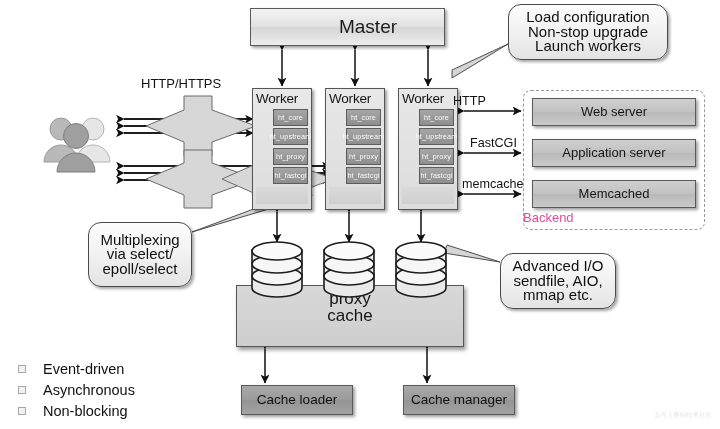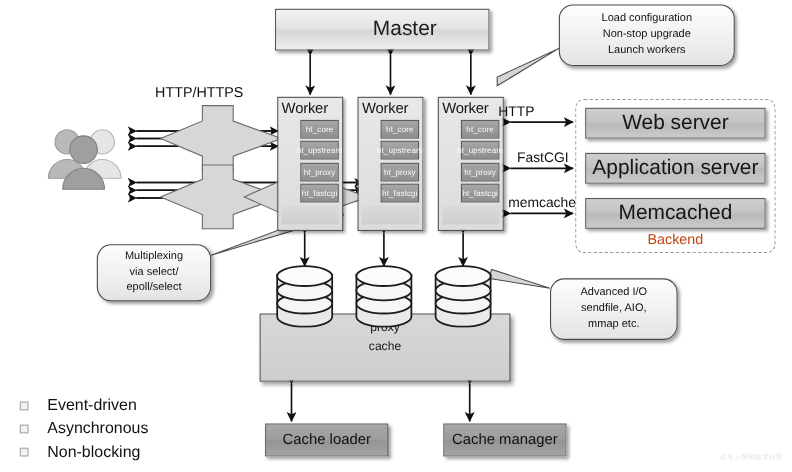--- a/index.html
+++ b/index.html
@@ -65,61 +65,61 @@
   }
   #w1 { left:252px; }
   #w2 { left:325px; }
   #w3 { left:398px; }
 
   
   #backend-panel {
     position:absolute; left:523px; top:90px; width:182px; height:140px;
     border:1px dashed #9a9a9a; border-radius:8px; background:#fff;
   }
-  .bsrv { position:absolute; left:532px; width:164px; height:28px; font-size:19px; color:#161616; }
+  .bsrv { position:absolute; left:532px; width:164px; height:28px; font-size:13px; color:#161616; }
   #bsrv1 { top:98px; }
   #bsrv2 { top:139px; }
   #bsrv3 { top:180px; }
   #backend-label {
     position:absolute; left:523px; top:210px; width:182px;
-    text-align:center; font-size:13px; color:#c2410c;
+    font-size:13px; color:#ec4899;
   }
 
   
   #proxycache {
     position:absolute; left:236px; top:285px; width:228px; height:62px;
     background:linear-gradient(180deg,#d8d8d8 0%,#cecece 100%);
     border:1px solid #565656; box-shadow:2px 3px 4px rgba(0,0,0,.4);
   }
   #proxycache-label {
     position:absolute; left:236px; top:290px; width:228px;
-    text-align:center; font-size:11px; line-height:17px; color:#141414;
+    text-align:center; font-size:17px; line-height:17px; color:#141414;
   }
   .cyl { position:absolute; top:240px; width:54px; height:58px; }
   #cyl1 { left:250px; }
   #cyl2 { left:322px; }
   #cyl3 { left:394px; }
 
   
   .bottombox { top:385px; width:112px; height:30px; font-size:13.5px; color:#111;margin-left:32px; }
   #cacheloader { left:209px; }
   #cachemanager { left:371px; }
 
   
   .callout {
     position:absolute;
     background:linear-gradient(180deg,#fdfdfd 0%,#f0f0f0 55%,#e3e3e3 100%);
     border:1px solid #4a4a4a; border-radius:13px;
     box-shadow:2px 2px 3px rgba(0,0,0,.35);
-    text-align:center; line-height:14.5px; font-size:10px; color:#101010;
+    text-align:center; line-height:14.5px; font-size:15px; color:#101010;
     display:flex; align-items:center; justify-content:center;
     padding:3px 6px;
   }
   #co-master  { left:508px; top:4px;   width:160px; height:56px; }
-  #co-mux     { left:88px;  top:222px; width:104px; height:52px; }
+  #co-mux     { left:88px;  top:222px; width:104px; height:65px; }
   #co-io      { left:500px; top:253px; width:116px; height:56px; }
 
   
   .lbl { position:absolute; font-size:12.6px; color:#121212; white-space:nowrap; }
   #lbl-httphttps { left:141px; top:76px; font-size:13px; }
   #lbl-http      { left:453px; top:94px; }
   #lbl-fastcgi   { left:470px; top:136px; }
   #lbl-memcache  { left:462px; top:177px; }
 
   

